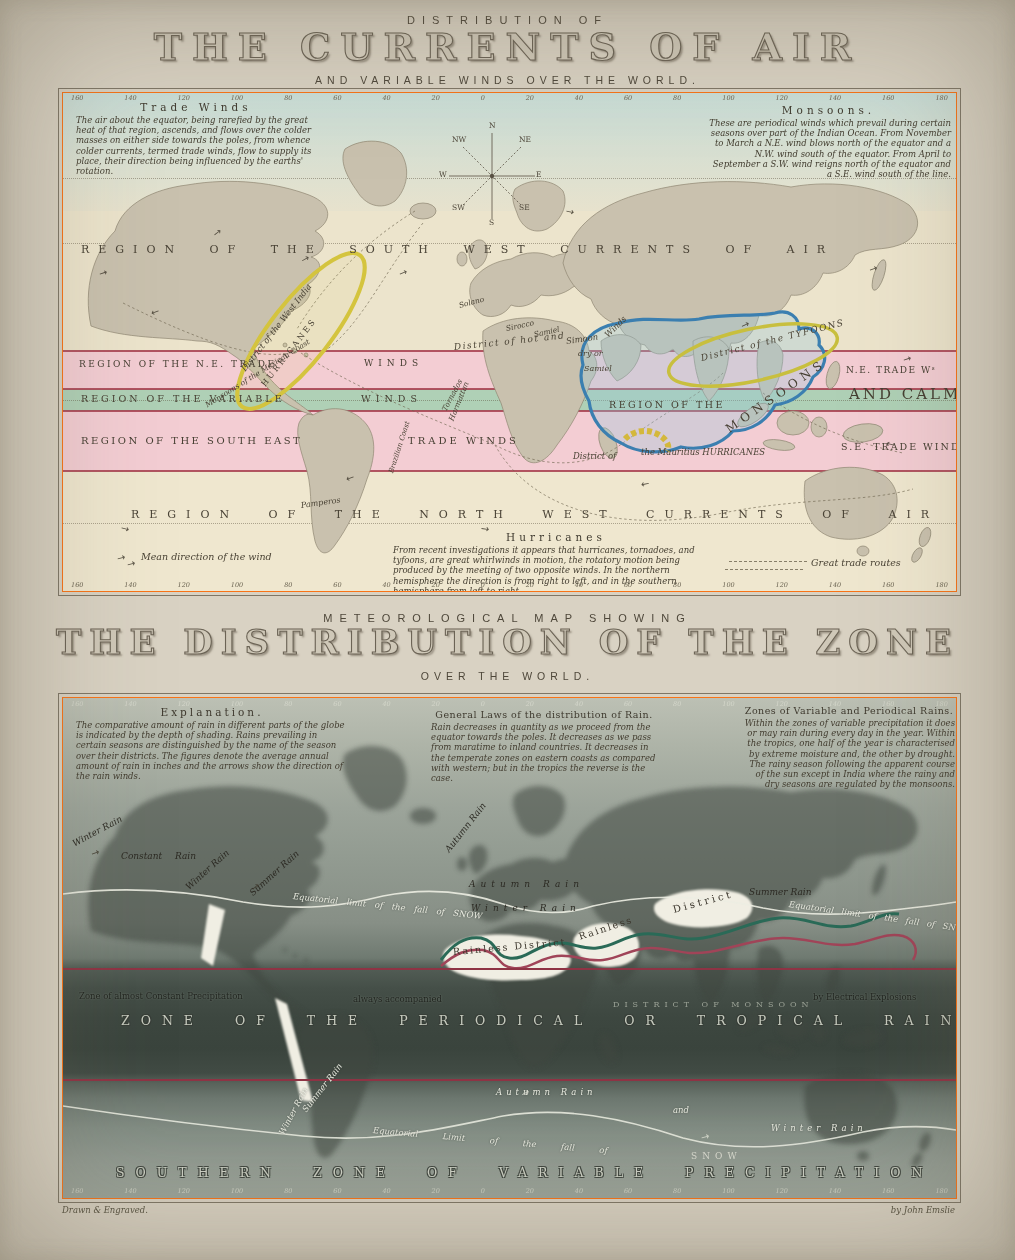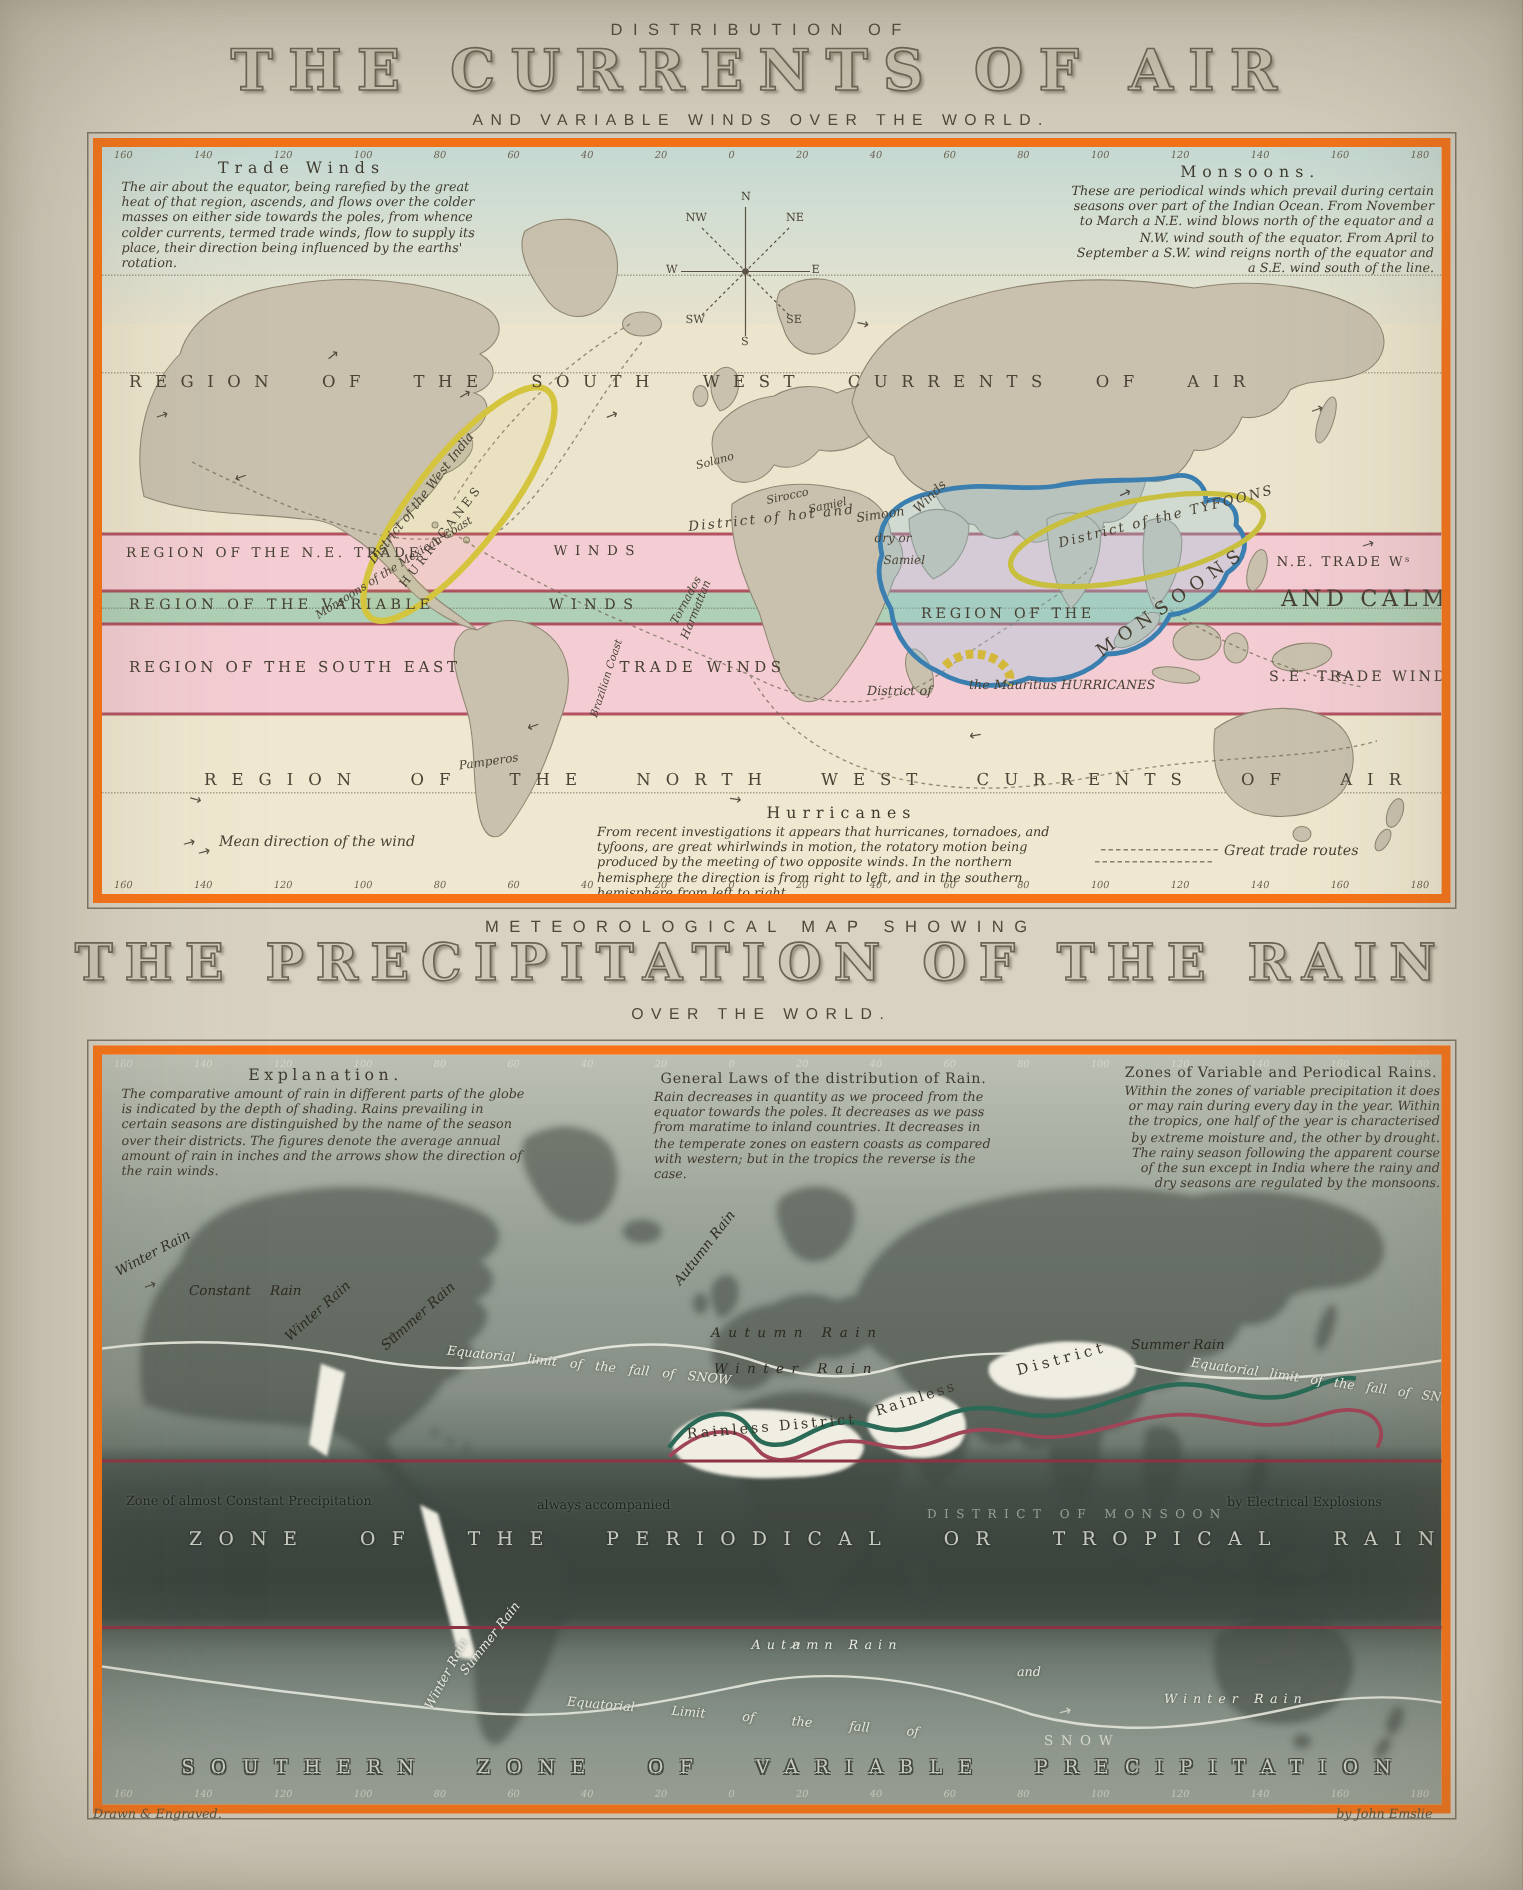--- a/index.html
+++ b/index.html
@@ -13,21 +13,21 @@
         font-family:"Liberation Sans","DejaVu Sans",sans-serif;
         font-size:11px;letter-spacing:7px;color:#4e473a;}
   .ornate{position:absolute;left:0;width:100%;text-align:center;font-weight:700;
         font-family:"DejaVu Serif",serif;color:#cfc8b8;
         -webkit-text-stroke:1.1px #6b6355;
         text-shadow:2px 2px 2px rgba(98,90,75,.55);}
   .sub{position:absolute;left:0;width:100%;text-align:center;
         font-family:"Liberation Sans","DejaVu Sans",sans-serif;
         font-size:10.5px;letter-spacing:5px;color:#4e473a;}
   
-  .panel{position:absolute;left:62px;width:893px;border:6px solid #f97316;
+  .panel{position:absolute;left:62px;width:893px;border:1px solid #f97316;
         outline:1px solid #7e7666;outline-offset:3px;overflow:hidden;}
   #map1{top:92px;height:498px;background:#ece4cc;}
   #map2{top:697px;height:500px;background:linear-gradient(180deg,
         #bcc0b4 0%,#adb3a7 10%,#9ca49a 22%,#929b91 32%,#878f86 45%,#6f7a71 52%,
         #525d55 54%,#454f48 58%,#3d4740 64%,#3a443d 70%,#414b44 75%,#59635b 77%,
         #6d7870 80%,#828d84 86%,#929b92 93%,#9ba49a 100%);}
   .band{position:absolute;left:0;right:0;}
   .redline{position:absolute;left:0;right:0;height:2px;background:#a63c4c;opacity:.85;}
   .redline2{position:absolute;left:0;right:0;height:2px;background:#8e3344;}
   .dotline{position:absolute;left:0;right:0;border-top:1px dotted rgba(90,80,60,.45);}
@@ -262,21 +262,21 @@
     <span class="arr" style="left:840px;top:260px;transform:rotate(-18deg)">→</span>
     <span class="arr" style="left:823px;top:346px;transform:rotate(195deg)">→</span>
     <span class="arr" style="left:578px;top:386px;transform:rotate(170deg)">→</span>
     <span class="arr" style="left:418px;top:430px;transform:rotate(8deg)">→</span>
     <span class="arr" style="left:58px;top:430px;transform:rotate(15deg)">→</span>
     <span class="arr" style="left:283px;top:380px;transform:rotate(160deg)">→</span>
     <span class="arr" style="left:678px;top:226px;transform:rotate(-25deg)">→</span>
   </div>
 
   <div class="kicker" style="top:612px">METEOROLOGICAL MAP SHOWING</div>
-  <div class="ornate" style="top:622px;font-size:34px;letter-spacing:8px">THE PRECIPITATION OF THE RAIN</div>
+  <div class="ornate" style="top:622px;font-size:34px;letter-spacing:8px">THE DISTRIBUTION OF THE ZONE</div>
   <div class="sub" style="top:670px">OVER THE WORLD.</div>
 
   <div class="panel" id="map2">
     <svg class="lay" width="893" height="500" viewBox="0 0 893 500">
       <g filter="url(#blur1)" opacity="0.55">
         <use href="#world" fill="#3f4741"></use>
       </g>
       <g filter="url(#blur0)" fill="#f0eee3">
         <path d="M382,252 C396,238 428,234 458,238 C486,240 506,248 508,262 C506,276 486,282 458,282 C428,284 398,280 386,270 C380,264 378,258 382,252 Z"></path>
         <path d="M511,240 C520,226 542,222 560,228 C576,234 580,248 572,260 C562,270 540,272 526,264 C514,258 508,250 511,240 Z"></path>

